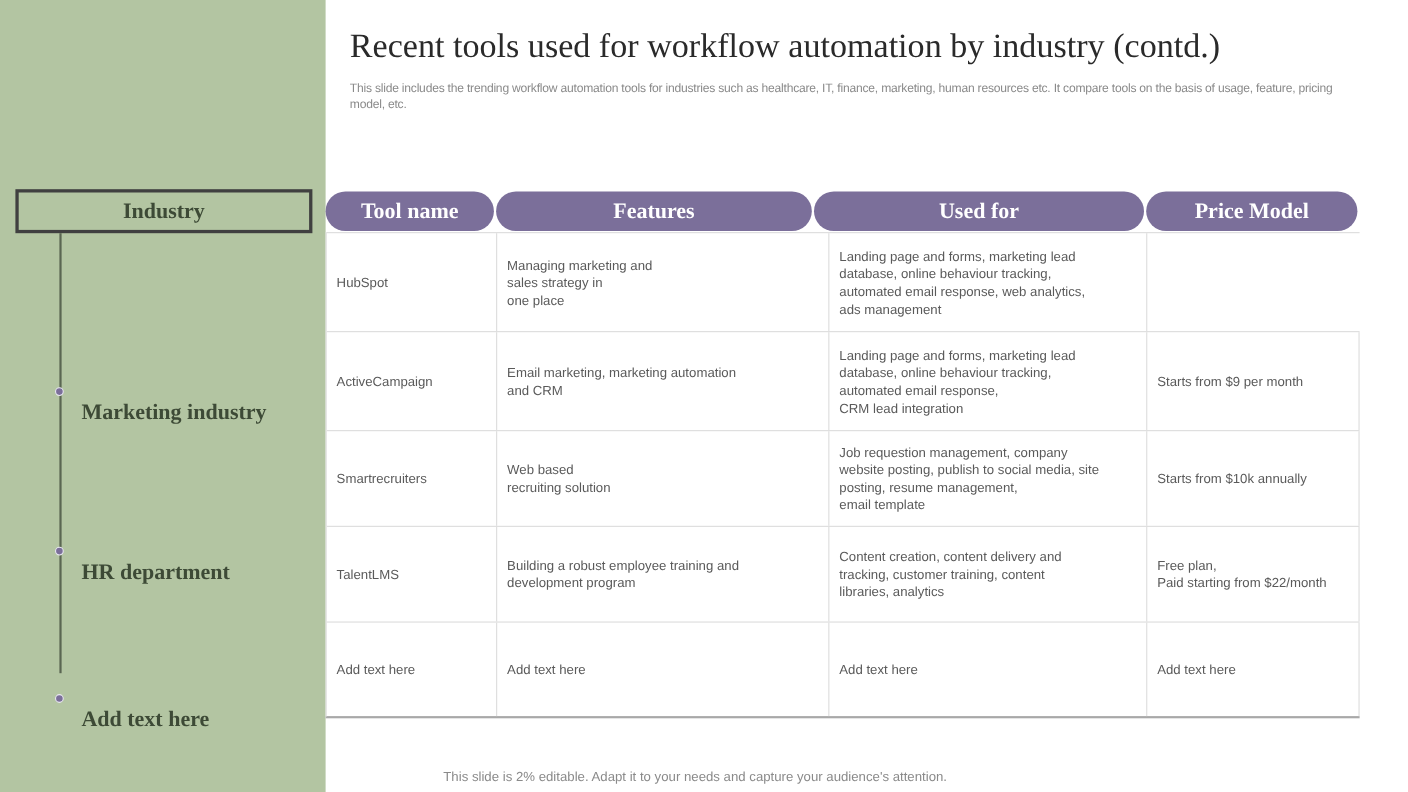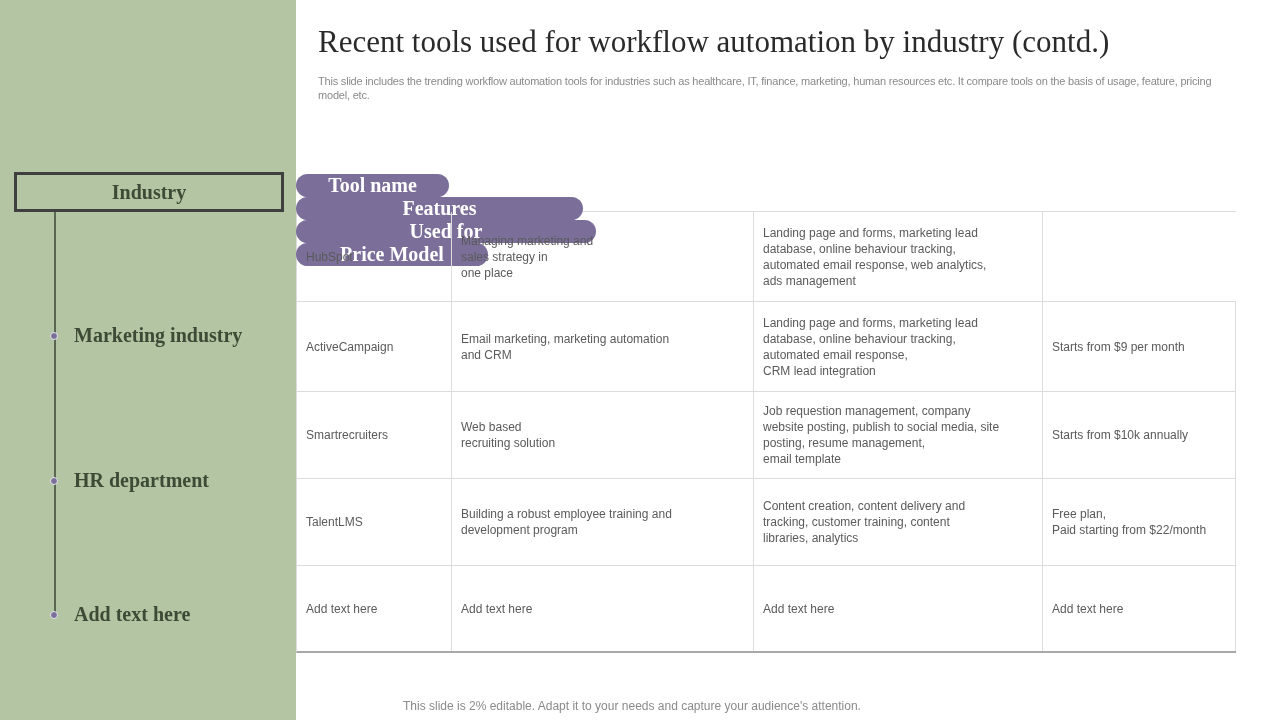--- a/index.html
+++ b/index.html
@@ -27,35 +27,35 @@
     position: absolute; left: 50px; display: flex; align-items: center;
   }
   .timeline-dot {
     width: 8px; height: 8px; border-radius: 50%;
     background: #7b6f9a; border: 1.5px solid #e8e8f0; box-sizing: border-box;
     margin-left: 0px;
   }
   .timeline-label {
     margin-left: 16px;
     font-family: "Liberation Serif", serif; font-weight: bold; font-size: 20px;
-    color: #3d4a36; white-space: nowrap;
+    color: #3d4a36; white-space: nowrap; margin-top: 40px;
   }
   .title {
     position: absolute; left: 318px; top: 24px;
     font-family: "Liberation Serif", serif; font-size: 31px; color: #2a2a2a;
     white-space: nowrap;
   }
   .subtitle {
     position: absolute; left: 318px; top: 74px; width: 910px;
     font-size: 11px; line-height: 14px; color: #8a8a8a; letter-spacing: -0.2px;
   }
   .table-wrap {
     position: absolute; left: 296px; top: 174px; width: 940px;
   }
-  .header-row { display: flex; height: 37px; flex-direction: column; }
+  .header-row { display: flex; height: 37px; }
   .header-pill {
     height: 36px; border-radius: 18px; background: #7b6f9a;
     display: flex; align-items: center; justify-content: center;
     color: #ffffff; font-family: "Liberation Serif", serif; font-weight: bold; font-size: 20px;
     box-sizing: border-box; margin-right: 2px;
   }
   .body {
     border-bottom: 2px solid #a8a8a8;
     border-left: 1px solid #dcdcdc;
   }

